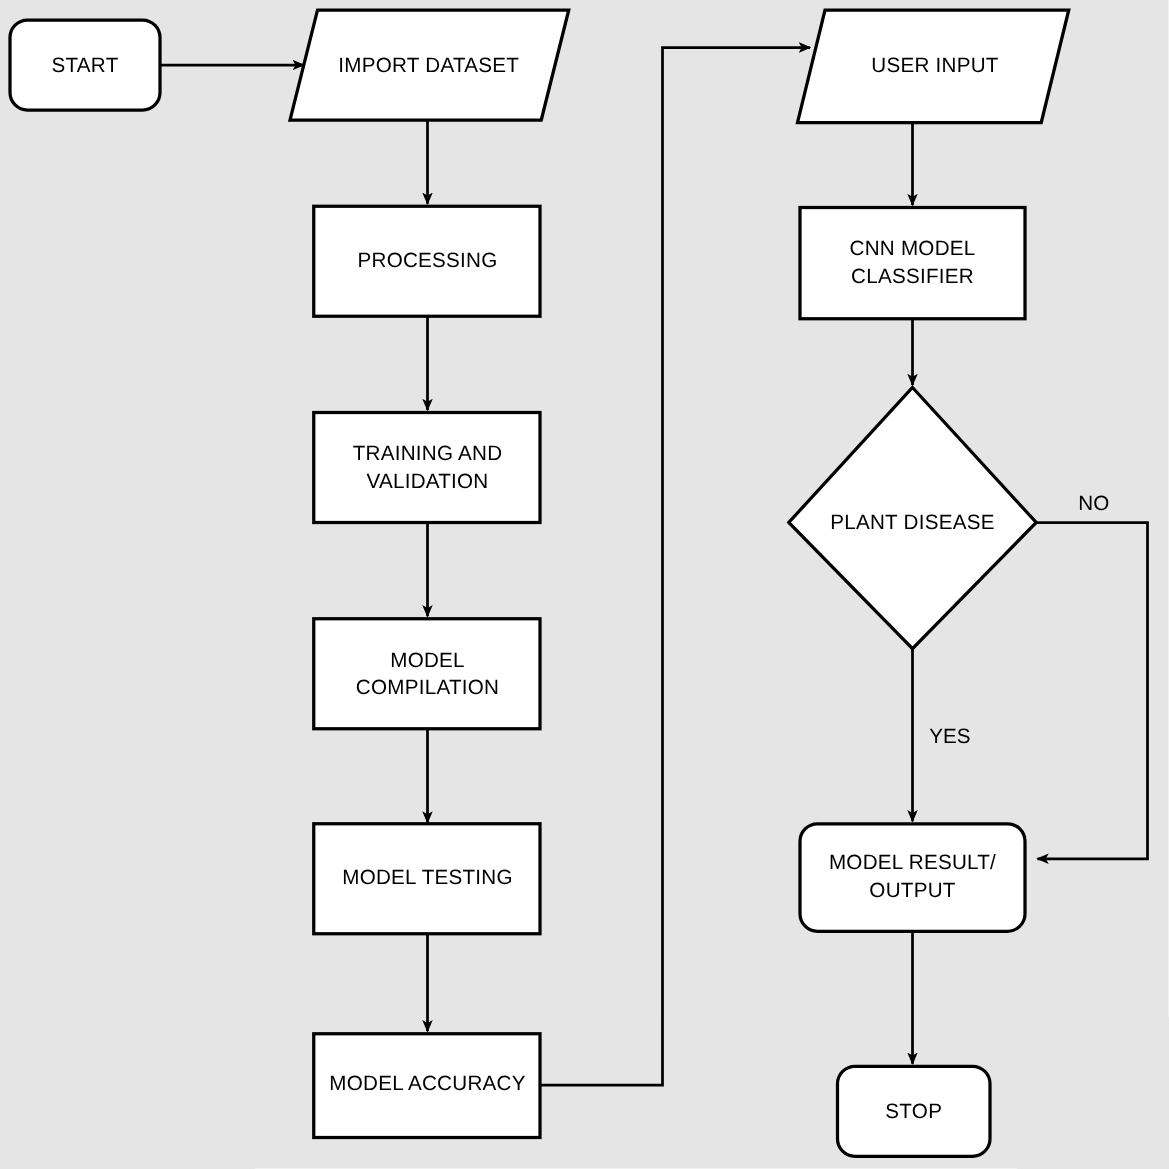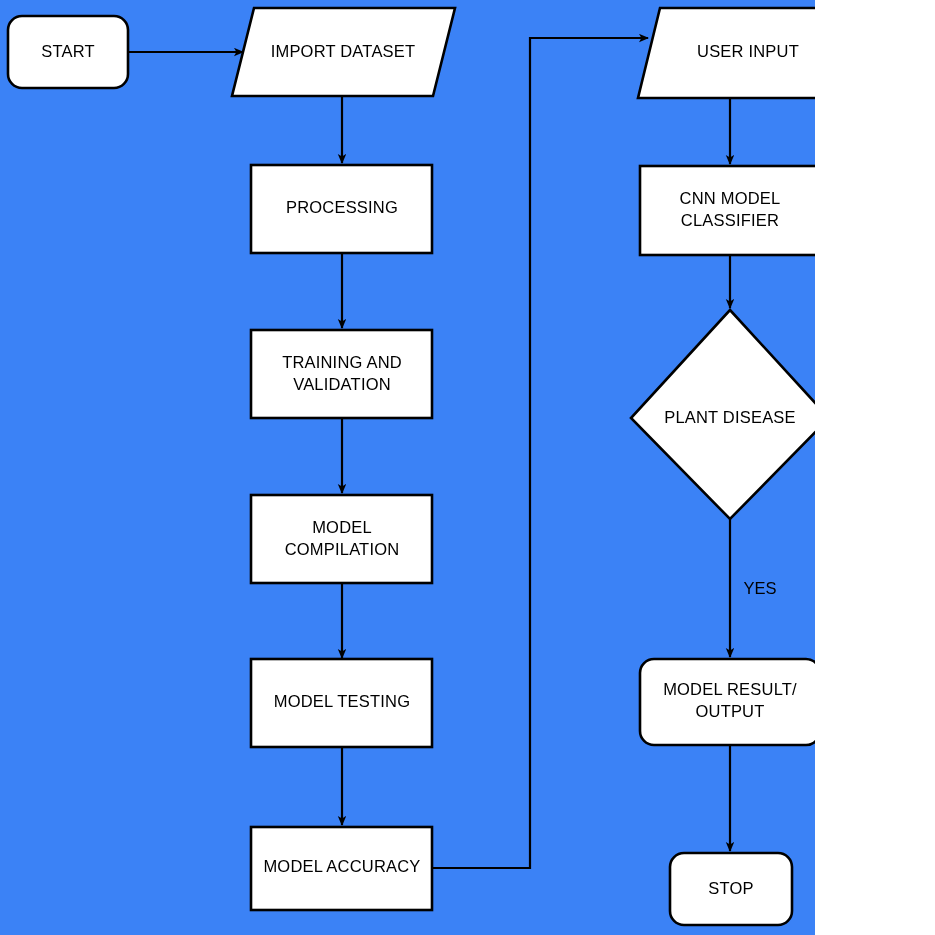--- a/index.html
+++ b/index.html
@@ -5,23 +5,23 @@
   html, body {
     margin: 0;
     padding: 0;
     background: #ffffff;
   }
   body {
     font-family: "Liberation Sans", sans-serif;
   }
   #flowchart-root {
     position: relative;
-    width: 815px;
+    width: 935px;
     height: 935px;
-    background: #3b82f6;
+    background: #e5e5e5;
     overflow: hidden;
   }
   #flow-svg {
     position: absolute;
     left: 0;
     top: 0;
     width: 935px;
     height: 935px;
   }
   .node-text {

